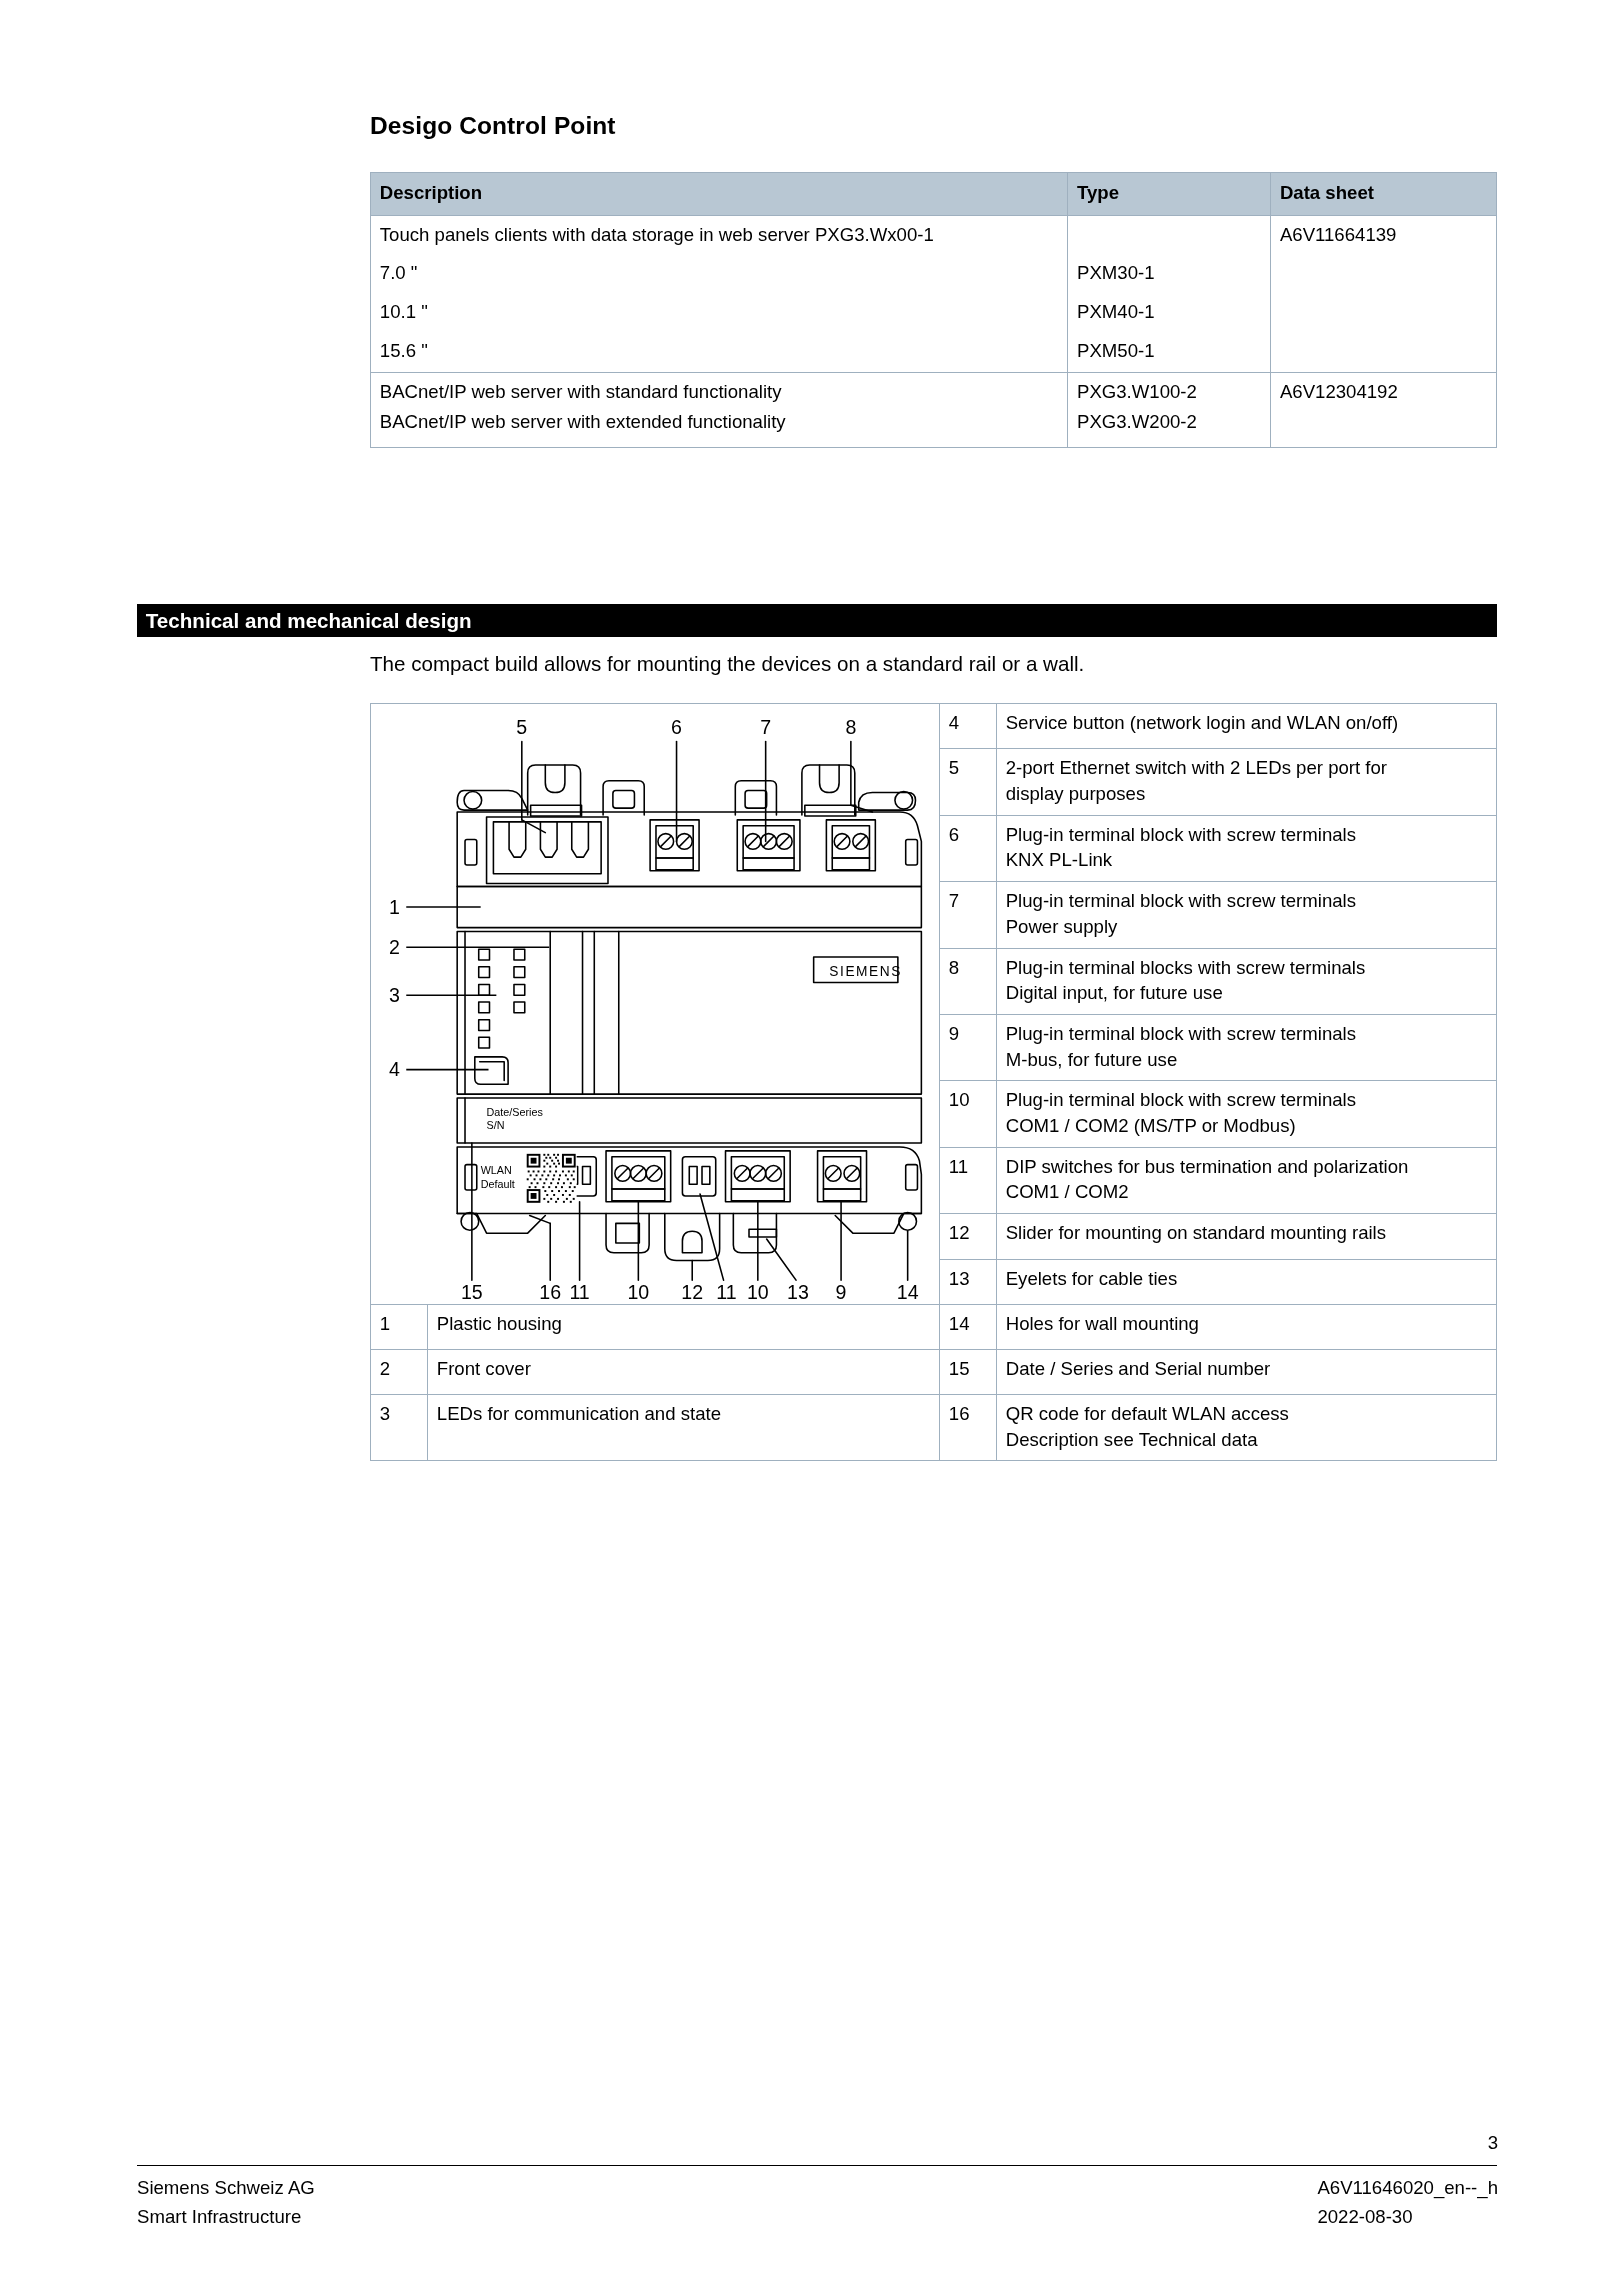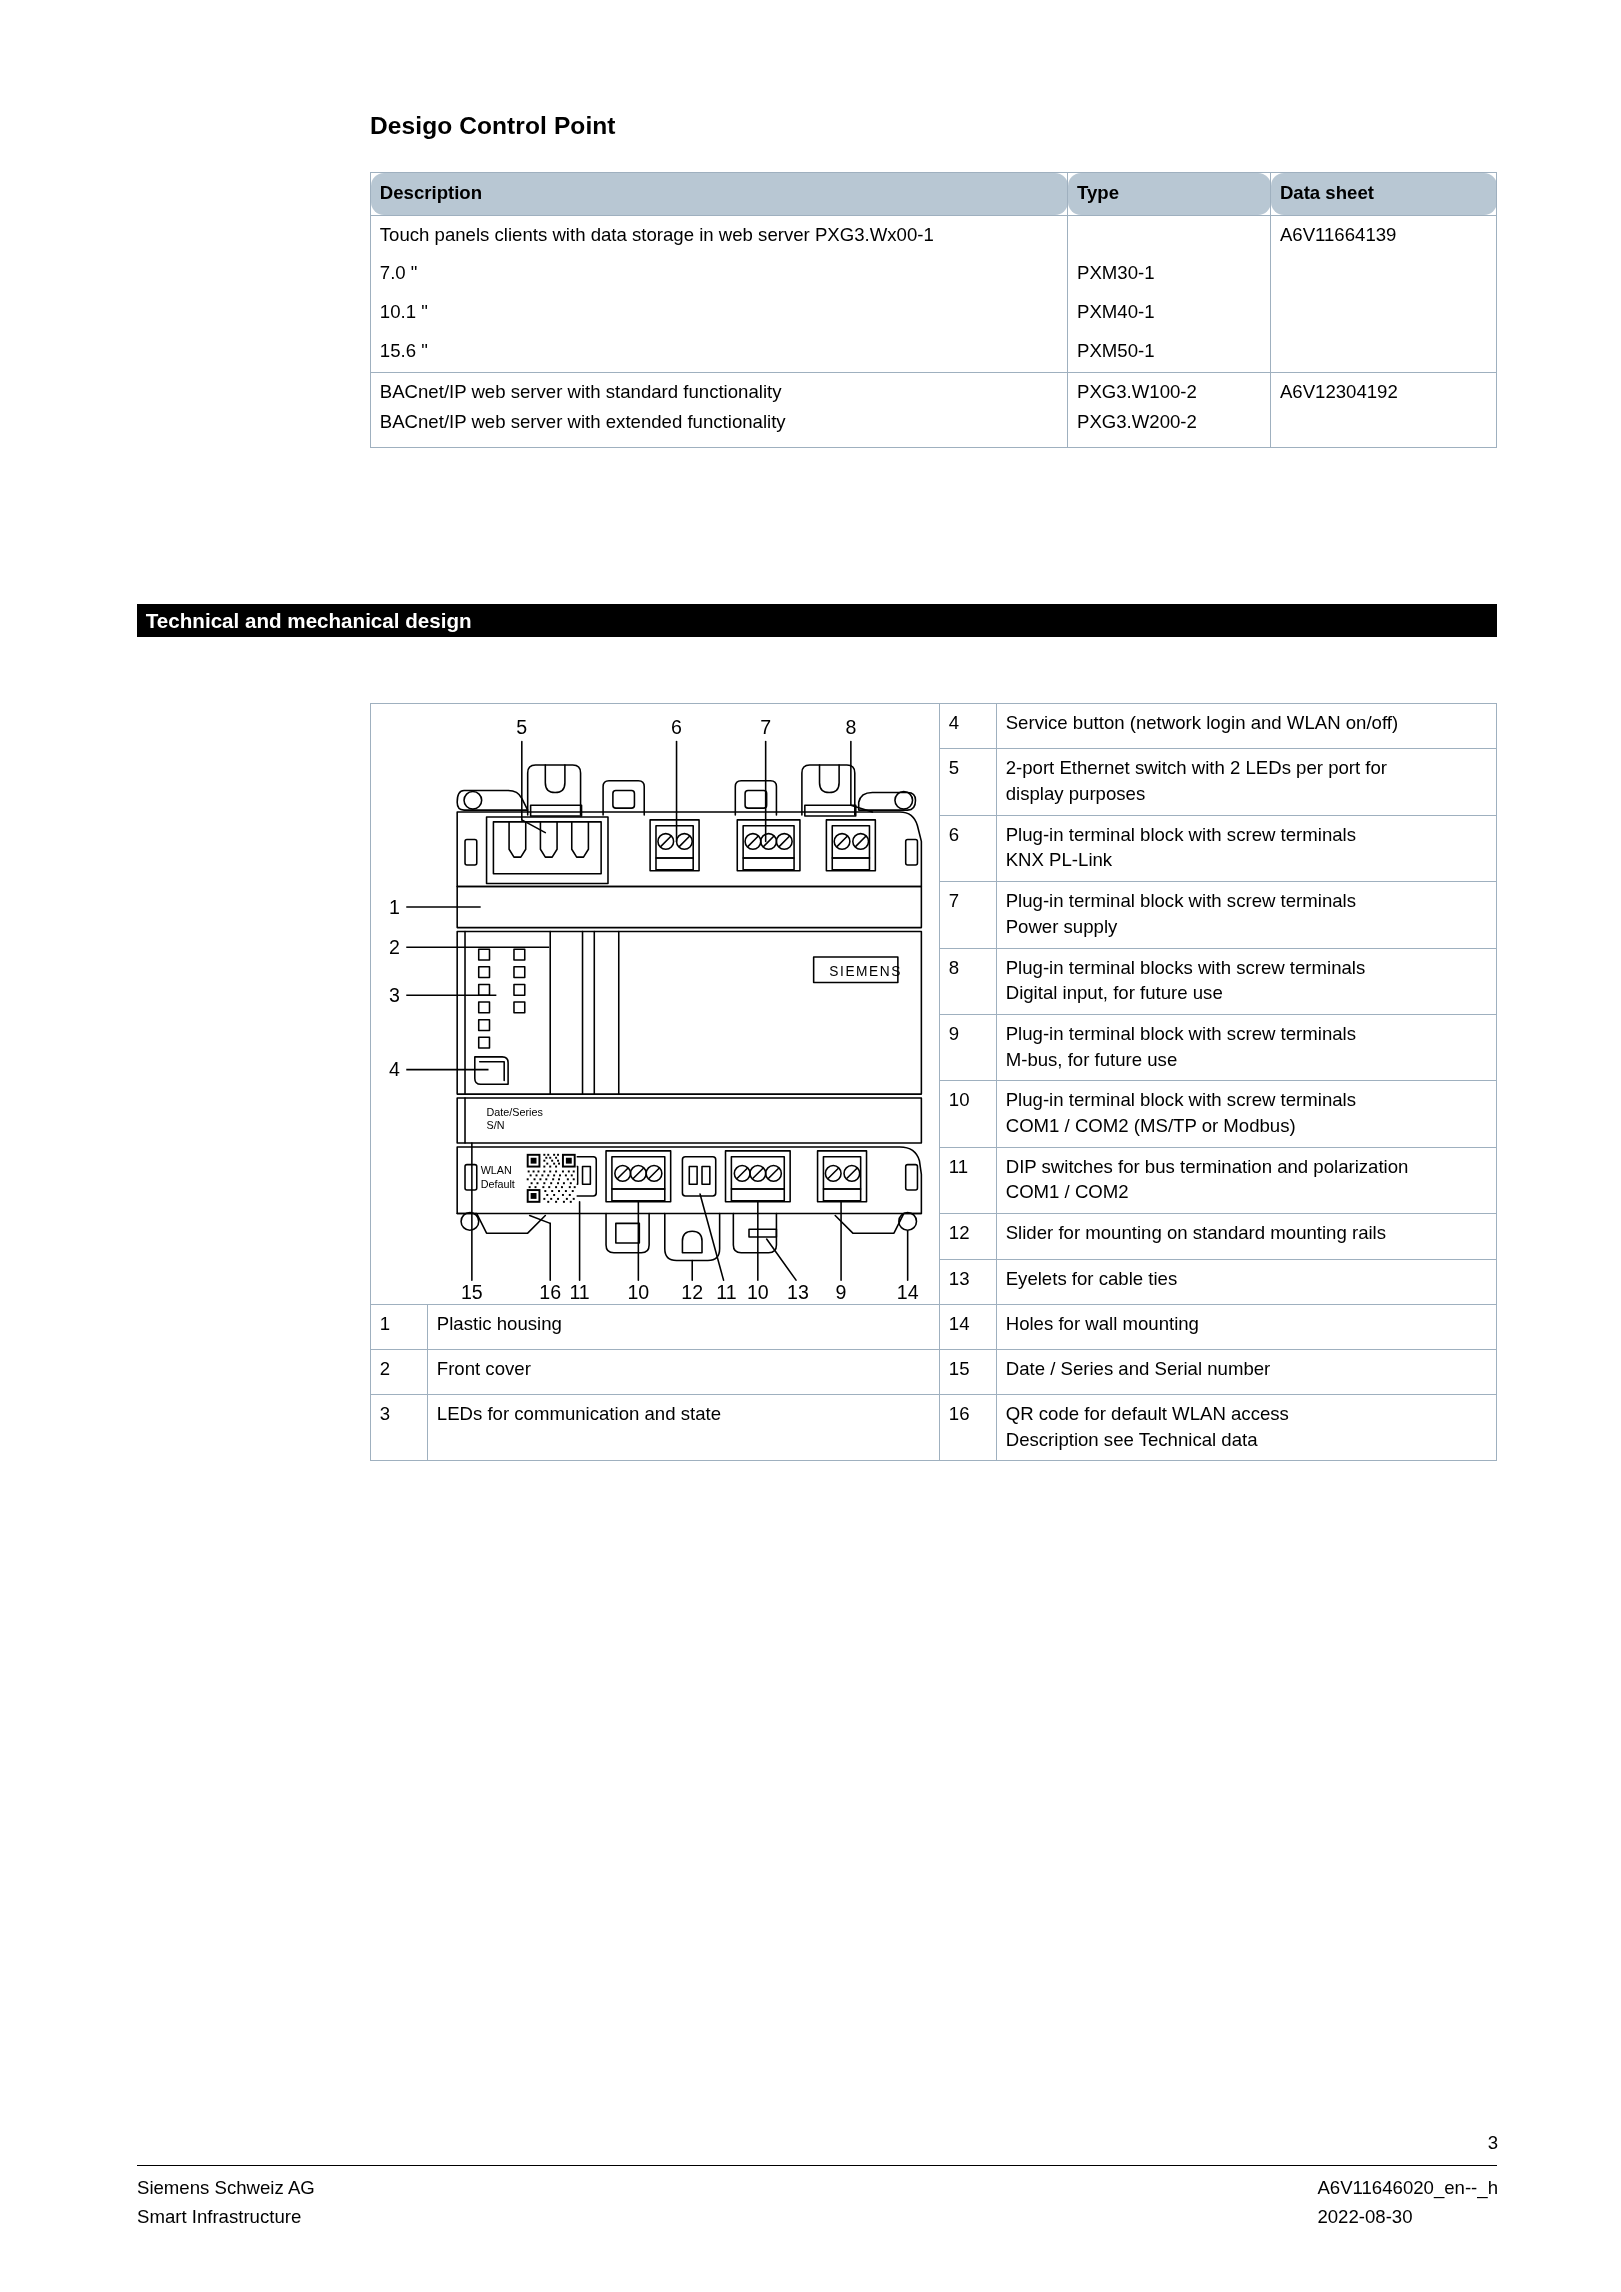--- a/index.html
+++ b/index.html
@@ -43,21 +43,20 @@
     text-align: left;
     vertical-align: top;
     padding: 5.9px 8.8px 6.9px 8.8px;
     line-height: 1.45;
   }
   .prod-table thead th {
     background: #b8c7d3;
     font-weight: bold;
     padding-top: 6.9px;
     padding-bottom: 7.8px;
-    border-radius: 13px;
   }
   .col-desc { width: 698px; }
   .col-type { width: 203px; }
   .col-ds   { width: 226px; margin-top: 42px; }
   .prod-table td p { margin: 0 0 11.8px 0; }
   .prod-table td p:last-child { margin-bottom: 0; }
   .prod-table td.tight p { margin: 0 0 3.9px 0; }
   .spacer-line { visibility: hidden; }
 
   
@@ -173,20 +172,21 @@
         <td class="tight">
           <p>PXG3.W100-2</p>
           <p>PXG3.W200-2</p>
         </td>
         <td>A6V12304192</td>
       </tr>
     </tbody>
   </table>
 
   <div class="section-band">Technical and mechanical design</div>
+  <div class="lead-text">The compact build allows for mounting the devices on a standard rail or a wall.</div>
 
   <table class="fig-table">
     <tbody>
 
       <tr>
         <td class="fig-cell" colspan="2" rowspan="10">
           <div class="drawing">
             <svg width="568" height="600" viewBox="0 0 580 612" xmlns="http://www.w3.org/2000/svg" style="font-size:19px">
               <g fill="none" stroke="#000" stroke-width="1.6" stroke-linejoin="round" stroke-linecap="round">
 

